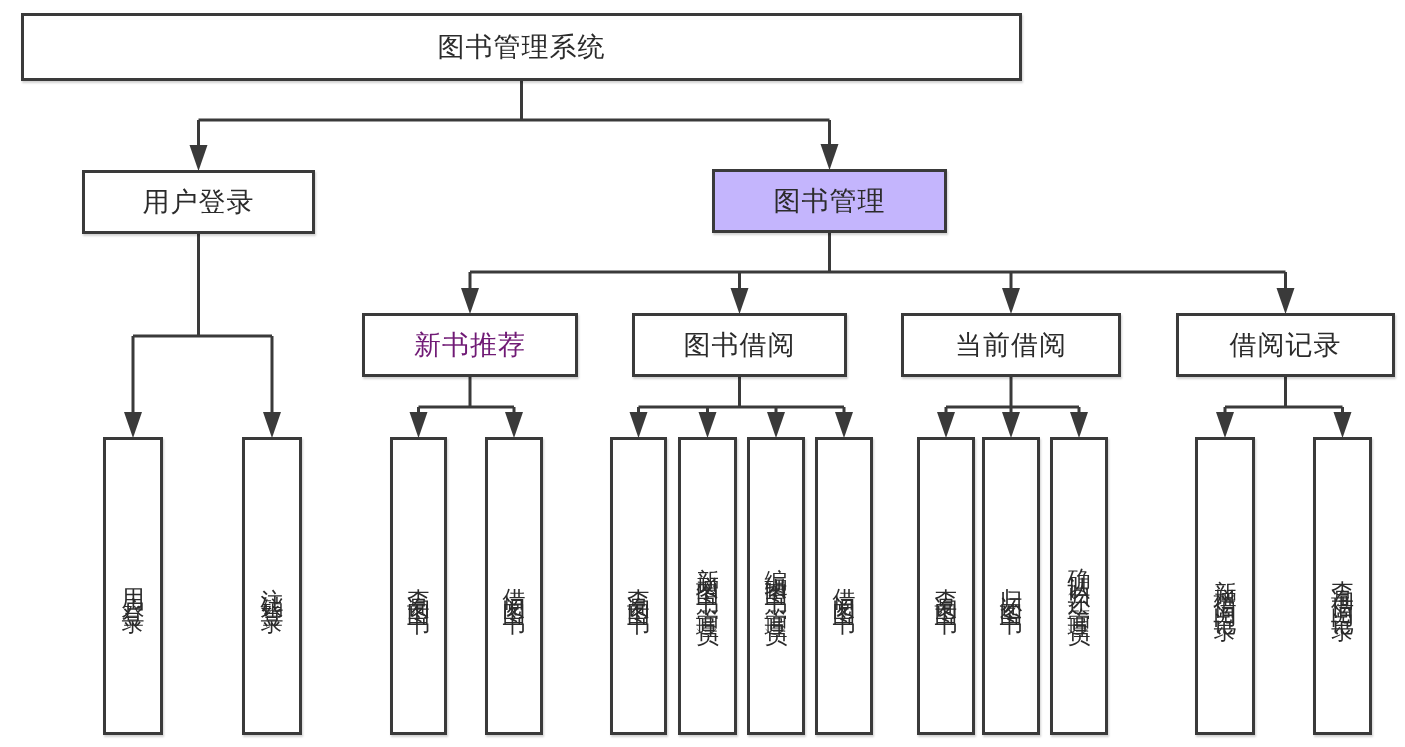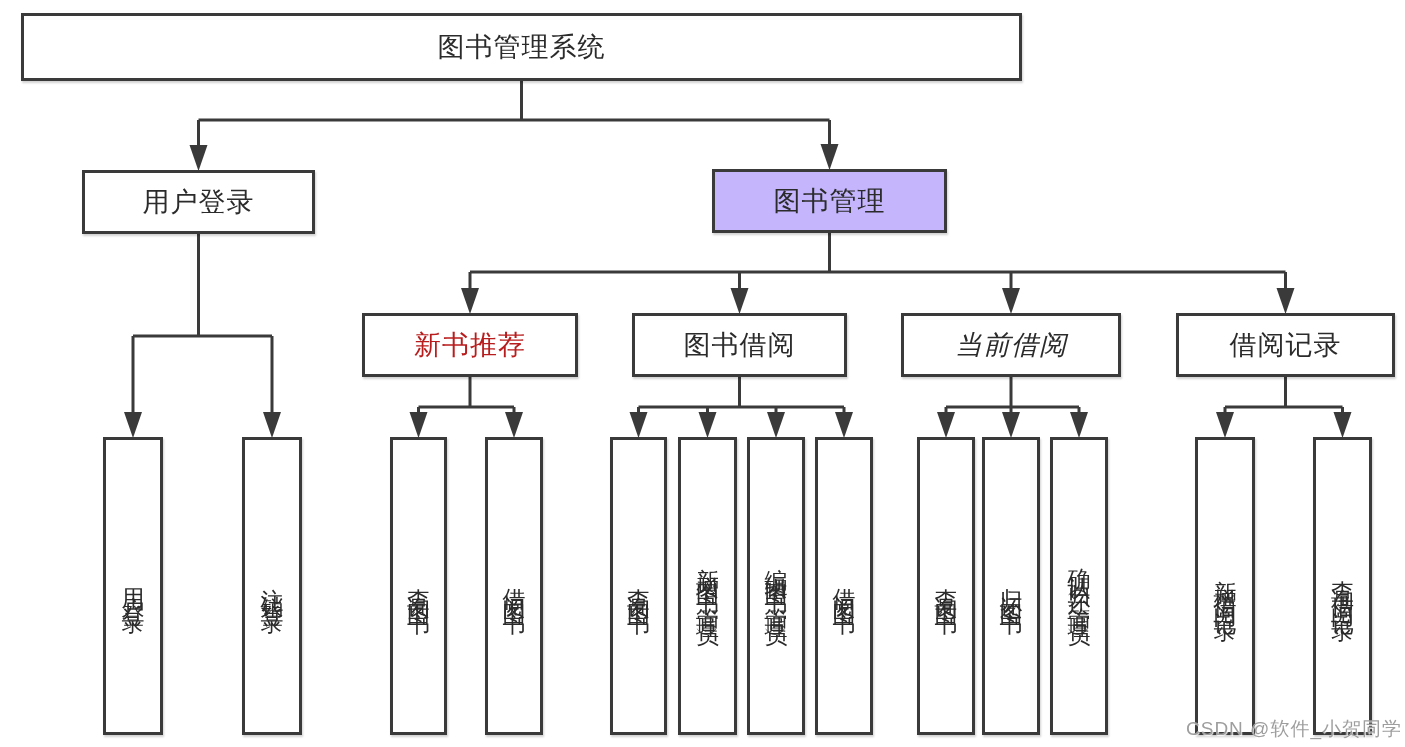--- a/index.html
+++ b/index.html
@@ -88,26 +88,26 @@
       <div class="node horizontal" style="left: 21px; top: 13px; width: 1001px; height: 68px; border-color: rgb(58, 58, 58); background: rgb(255, 255, 255);">
         <span class="lbl" style="color: rgb(43, 43, 43);">图书管理系统</span>
       </div>
       <div class="node horizontal" style="left: 82px; top: 170px; width: 233px; height: 64px; border-color: rgb(58, 58, 58); background: rgb(255, 255, 255);">
         <span class="lbl" style="color: rgb(43, 43, 43);">用户登录</span>
       </div>
       <div class="node horizontal" style="left: 712px; top: 169px; width: 235px; height: 64px; border-color: rgb(58, 58, 58); background: #c4b5fd;">
         <span class="lbl" style="color: rgb(43, 43, 43);">图书管理</span>
       </div>
       <div class="node horizontal" style="left: 362px; top: 313px; width: 216px; height: 64px; border-color: rgb(58, 58, 58); background: rgb(255, 255, 255);">
-        <span class="lbl" style="color: #b91c1c;">新书推荐</span>
+        <span class="lbl" style="color: #701a75;">新书推荐</span>
       </div>
       <div class="node horizontal" style="left: 632px; top: 313px; width: 215px; height: 64px; border-color: rgb(58, 58, 58); background: rgb(255, 255, 255);">
         <span class="lbl" style="color: rgb(43, 43, 43);">图书借阅</span>
       </div>
-      <div class="node horizontal" style="left: 901px; top: 313px; width: 220px; height: 64px; border-color: rgb(58, 58, 58); background: rgb(255, 255, 255); font-style: italic;">
+      <div class="node horizontal" style="left: 901px; top: 313px; width: 220px; height: 64px; border-color: rgb(58, 58, 58); background: rgb(255, 255, 255);">
         <span class="lbl" style="color: rgb(43, 43, 43);">当前借阅</span>
       </div>
       <div class="node horizontal" style="left: 1176px; top: 313px; width: 219px; height: 64px; border-color: rgb(58, 58, 58); background: rgb(255, 255, 255);">
         <span class="lbl" style="color: rgb(43, 43, 43);">借阅记录</span>
       </div>
       <div class="node vertical" style="left: 103px; top: 437px; width: 60px; height: 298px; border-color: rgb(58, 58, 58); background: rgb(255, 255, 255);">
         <span class="lbl" style="color: rgb(43, 43, 43);">用户登录</span>
       </div>
       <div class="node vertical" style="left: 242px; top: 437px; width: 60px; height: 298px; border-color: rgb(58, 58, 58); background: rgb(255, 255, 255);">
         <span class="lbl" style="color: rgb(43, 43, 43);">注销登录</span>
@@ -139,14 +139,13 @@
       <div class="node vertical" style="left: 1050px; top: 437px; width: 58px; height: 298px; border-color: rgb(58, 58, 58); background: rgb(255, 255, 255);">
         <span class="lbl" style="color: rgb(43, 43, 43);">确认归还（管理员）</span>
       </div>
       <div class="node vertical" style="left: 1195px; top: 437px; width: 60px; height: 298px; border-color: rgb(58, 58, 58); background: rgb(255, 255, 255);">
         <span class="lbl" style="color: rgb(43, 43, 43);">新增借阅记录</span>
       </div>
       <div class="node vertical" style="left: 1313px; top: 437px; width: 59px; height: 298px; border-color: rgb(58, 58, 58); background: rgb(255, 255, 255);">
         <span class="lbl" style="color: rgb(43, 43, 43);">查询借阅记录</span>
       </div>
     </div>
-  <div id="watermark" style="color: rgb(158, 158, 158);">CSDN @软件_小贺同学</div>
 </div>
 
 </body></html>

